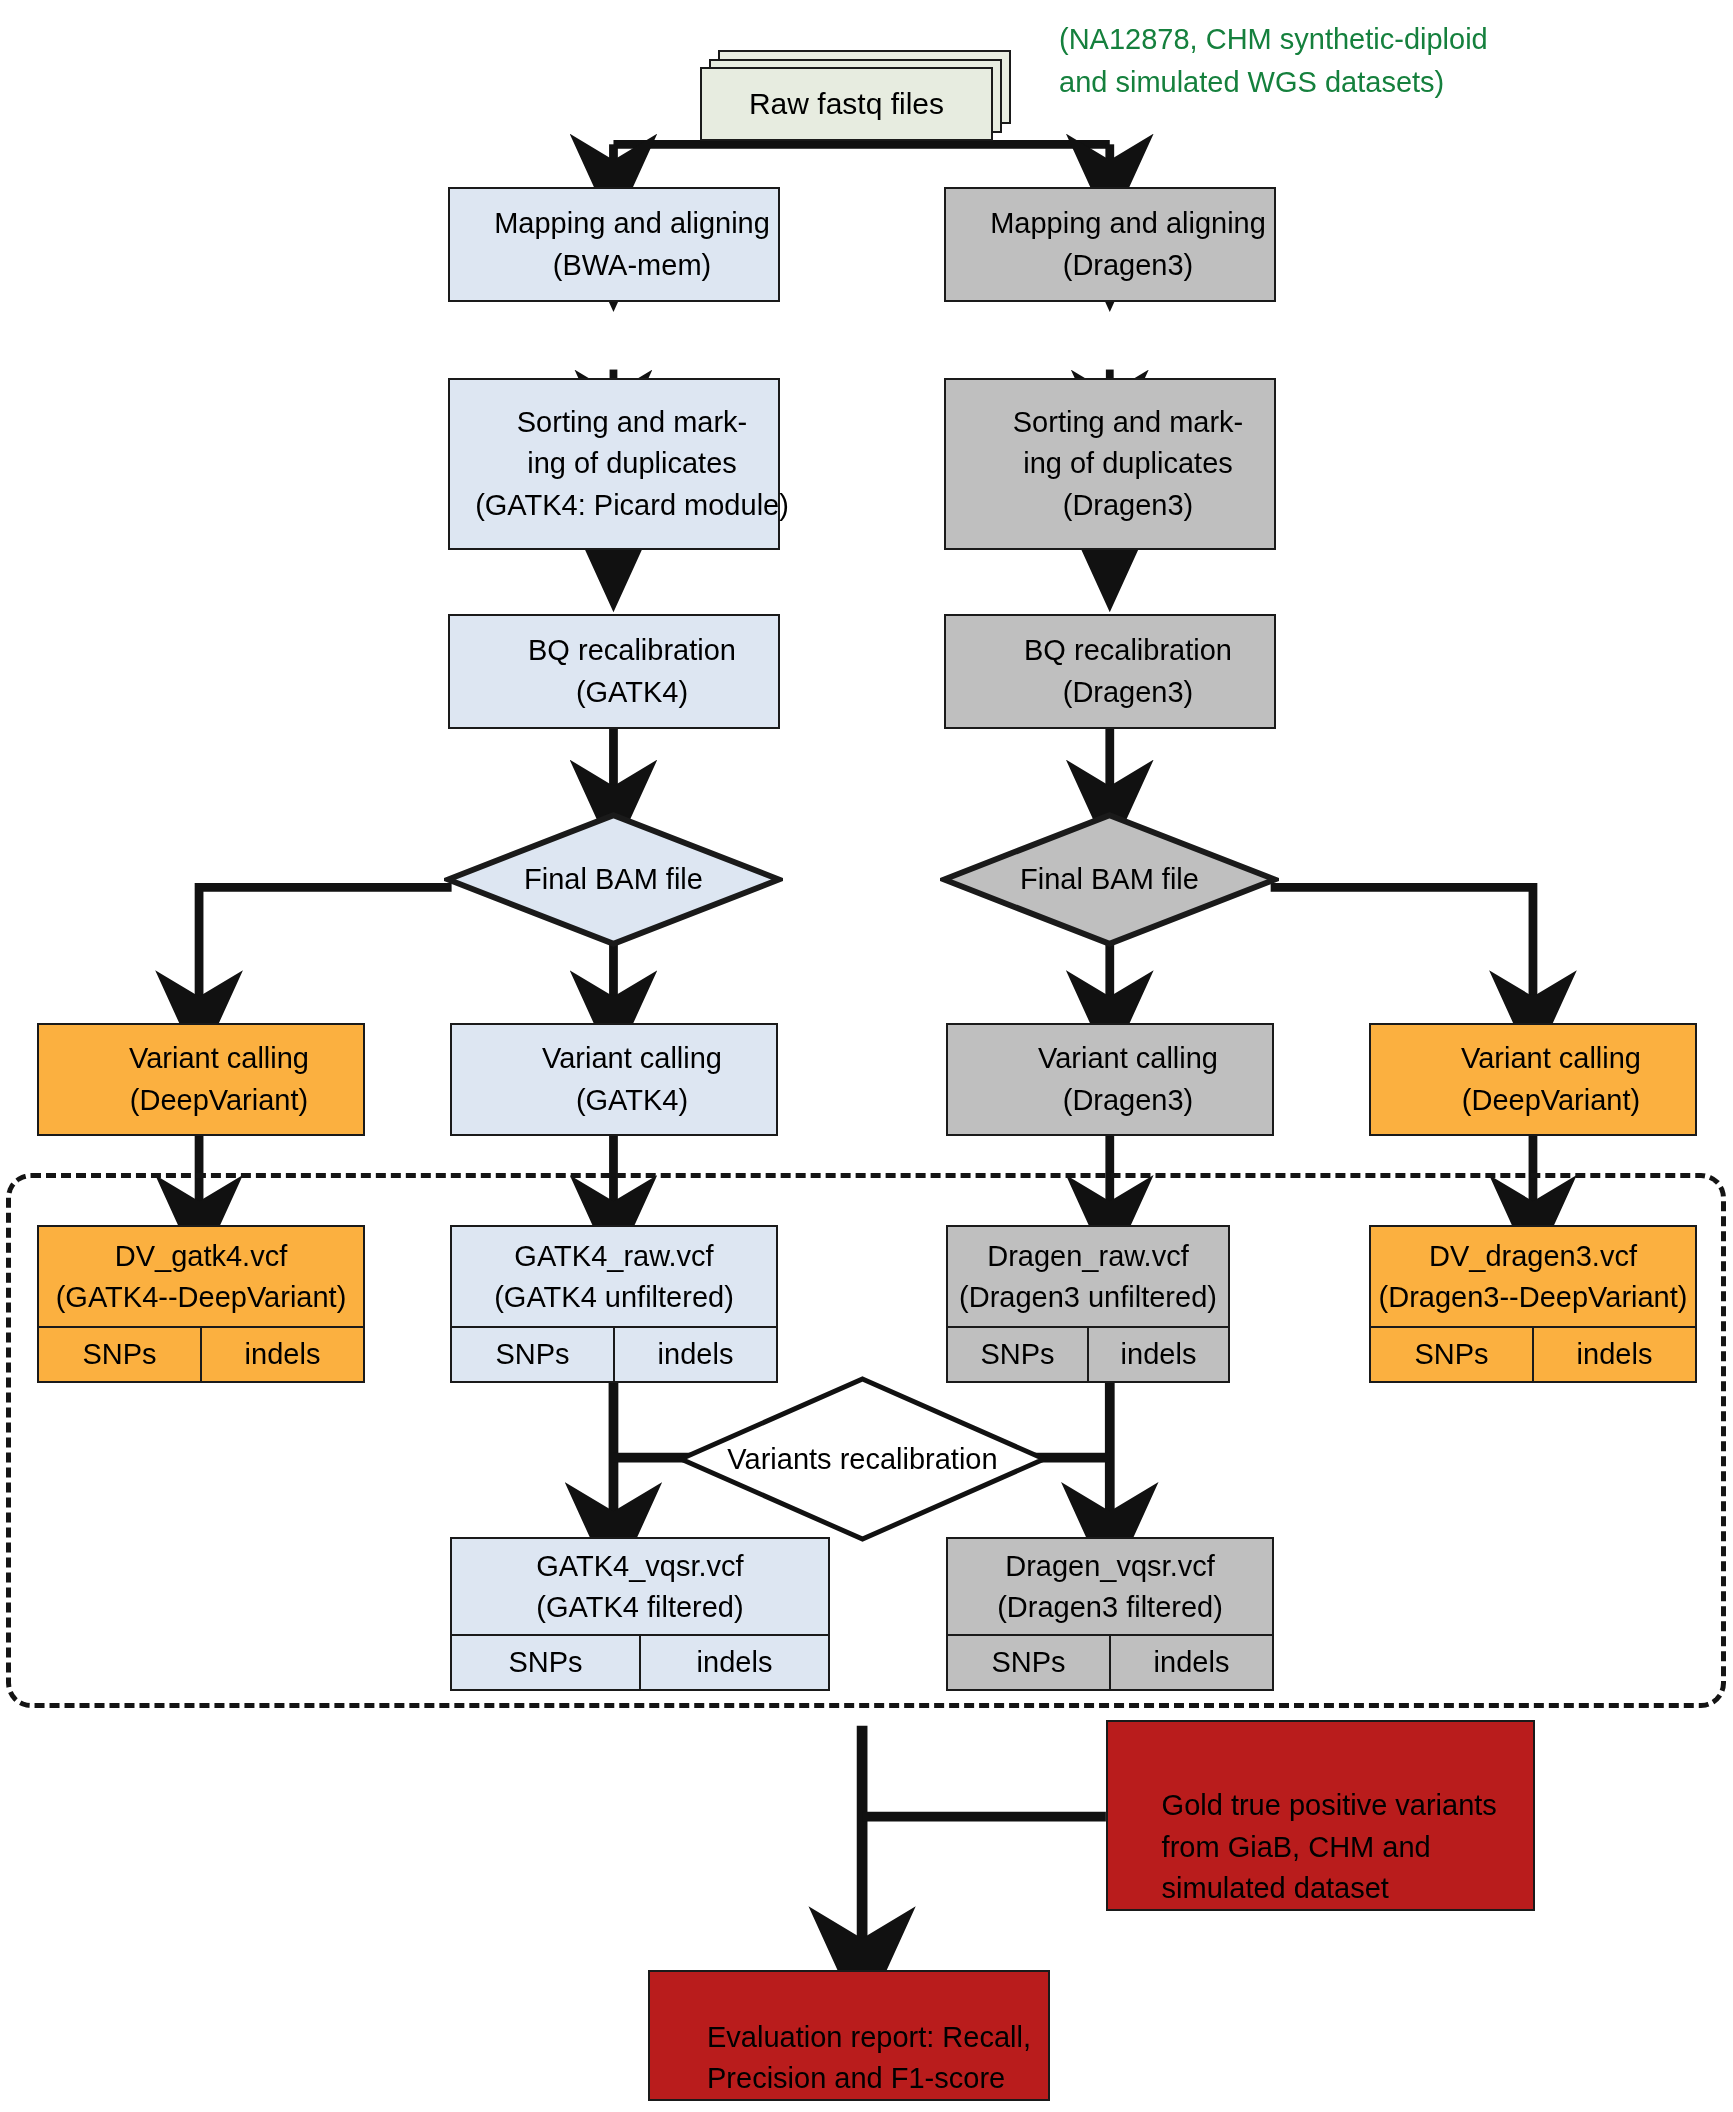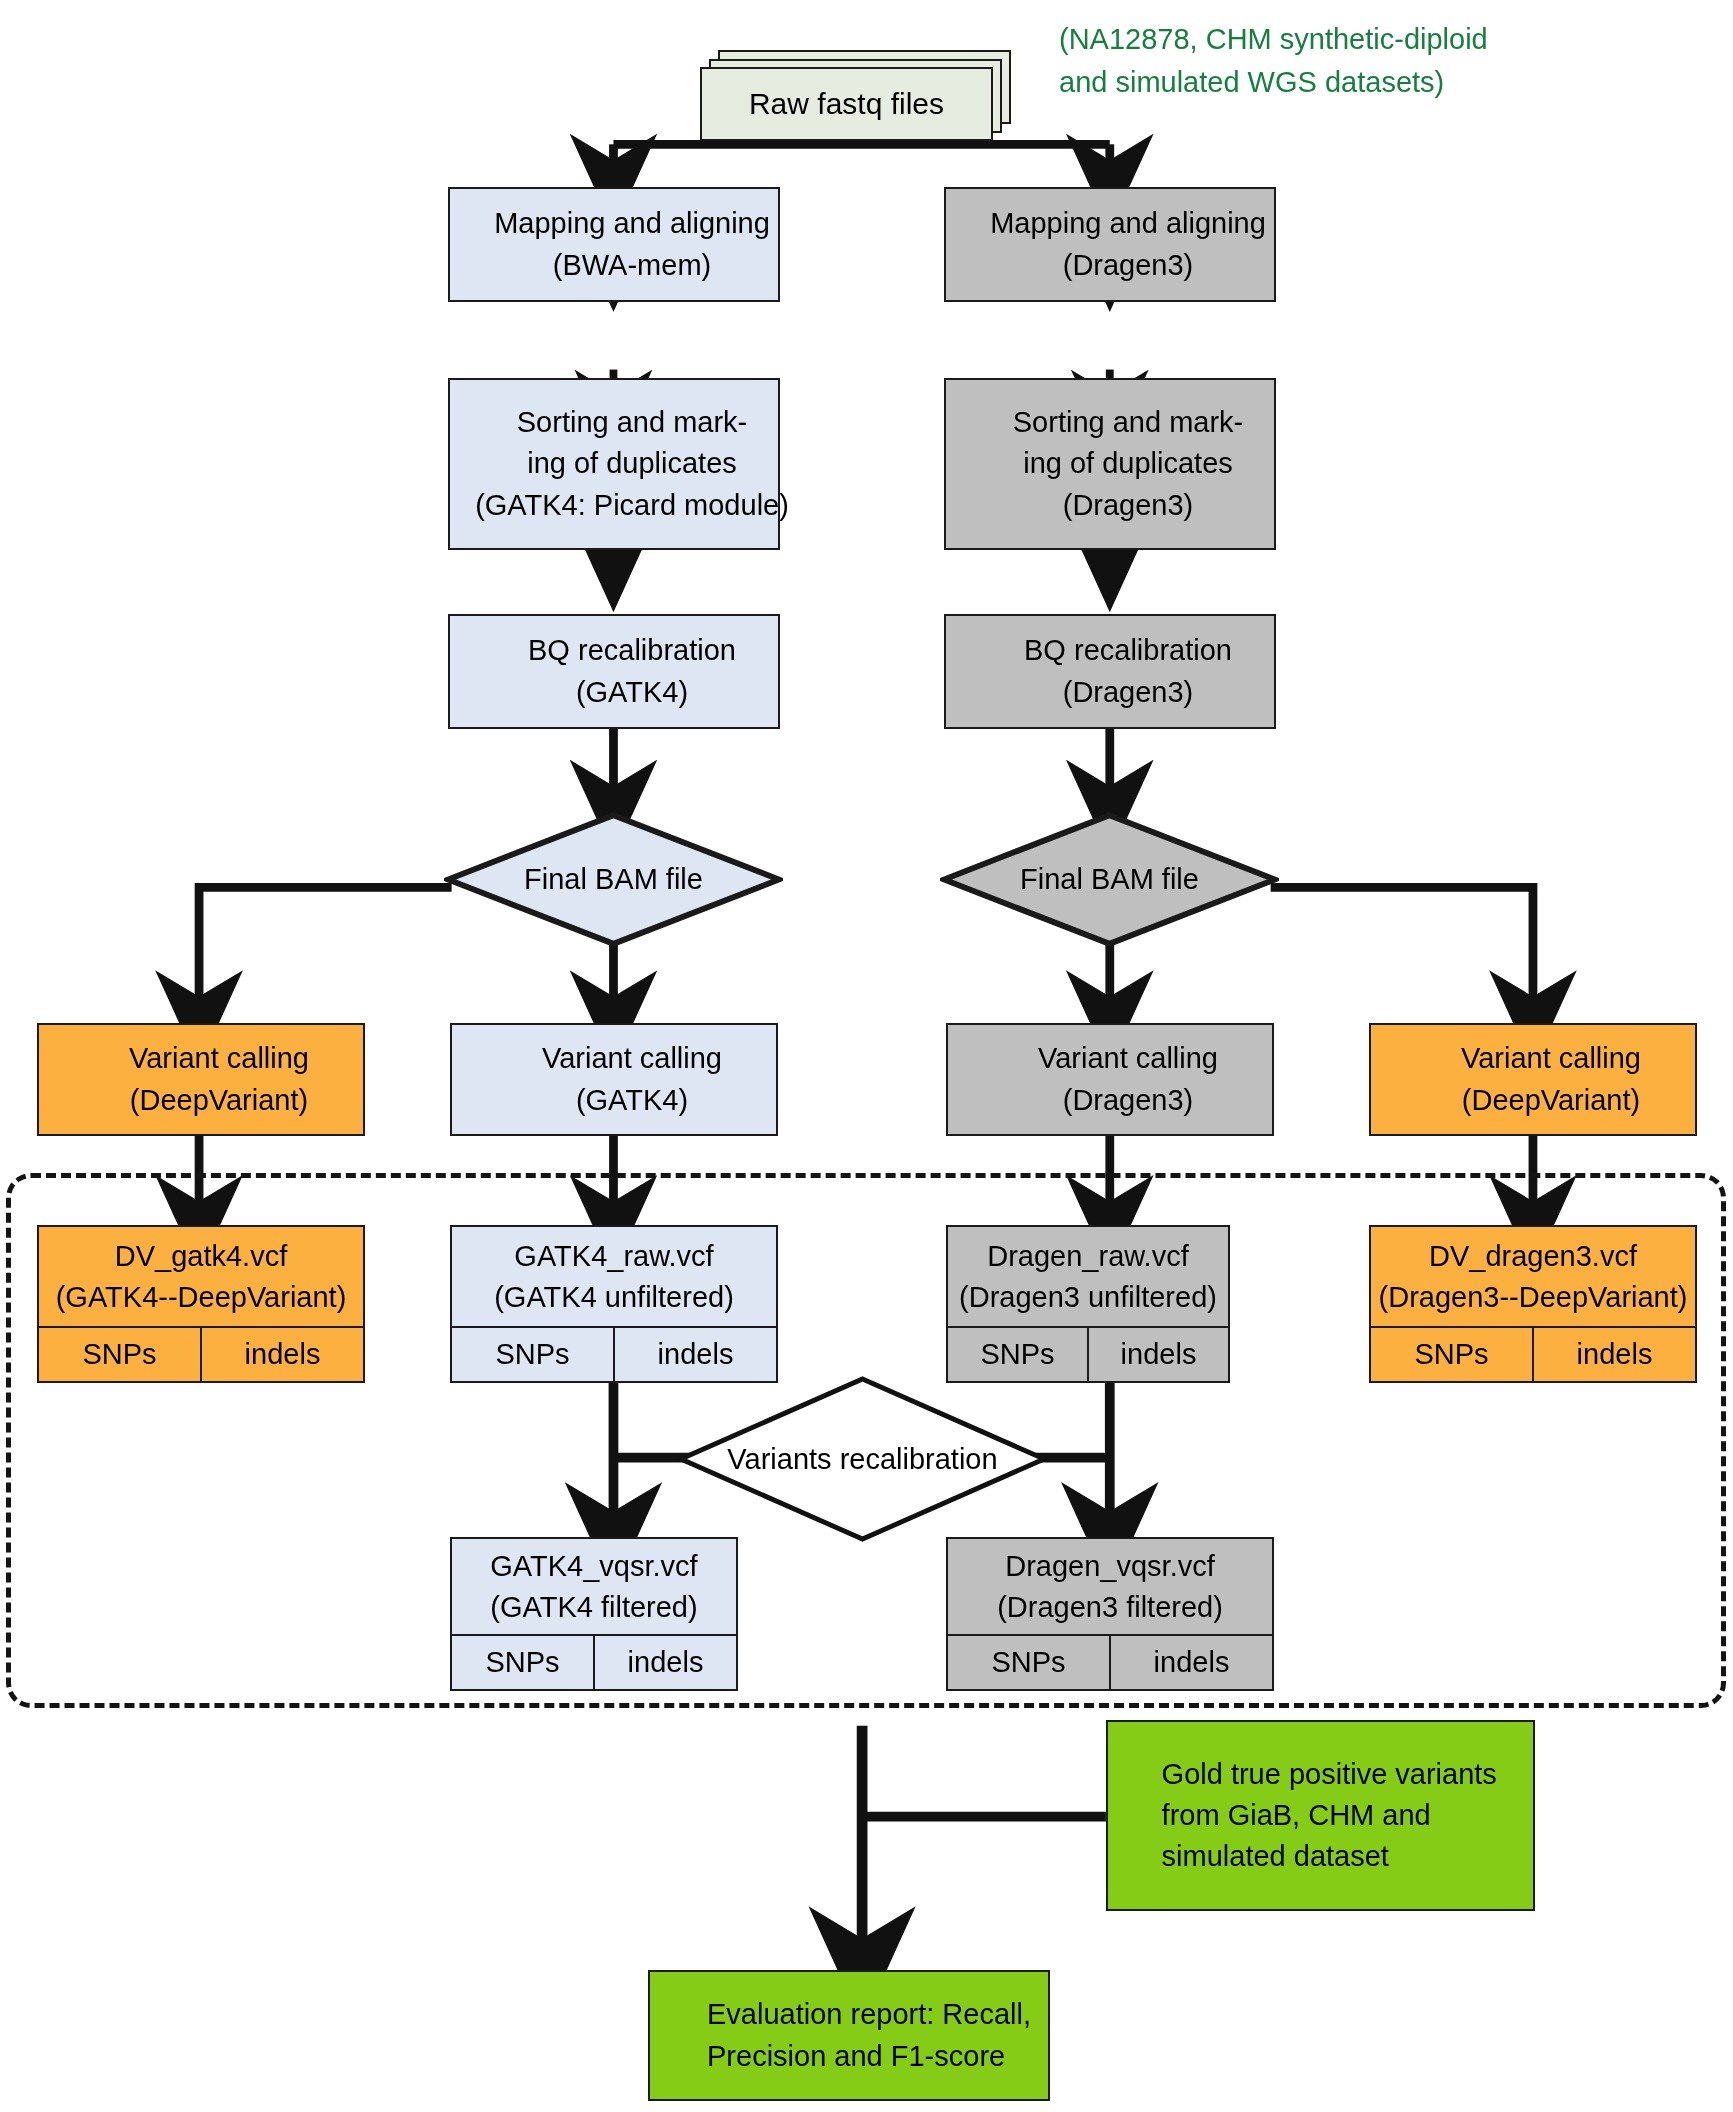--- a/index.html
+++ b/index.html
@@ -9,21 +9,21 @@
   svg.lines{position:absolute;left:0;top:0;width:1733px;height:2112px;pointer-events:none;}
 
   .node{position:absolute;box-sizing:border-box;border:2.9px solid #1a1a1a;
         display:flex;flex-direction:column;align-items:center;justify-content:center;
         text-align:center;line-height:1.42;color:#000;}
   .node .ln{display:block;width:100%;margin-left:36px;}
 
   .blue{background:#dde6f2;}
   .grey{background:#bfbfbf;}
   .orange{background:#fbb040;}
-  .white{background:#84cc16;}
+  .white{background:#b91c1c;justify-content:flex-end;}
 
   
   .stack{position:absolute;}
   .stack .sheet{position:absolute;box-sizing:border-box;border:2.9px solid #1a1a1a;background:#e7ece0;}
   .stack .front{display:flex;align-items:center;justify-content:center;text-align:center;}
 
   
   .diamond{position:absolute;display:flex;align-items:center;justify-content:center;}
   .diamond svg{position:absolute;left:0;top:0;}
   .diamond .dlabel{position:relative;z-index:2;text-align:center;color:#000;}
@@ -219,21 +219,21 @@
     </div>
   </div>
 
   <div class="diamond" style="left:677px;top:1375px;width:371px;height:168px;">
     <svg width="371" height="168" viewBox="0 0 380 172" xmlns="http://www.w3.org/2000/svg">
       <polygon points="190,4 376,86 190,168 4,86" fill="#ffffff" stroke="#111111" stroke-width="5"></polygon>
     </svg>
     <span class="dlabel fs30">Variants recalibration</span>
   </div>
 
-  <div class="vcf blue" style="left:450px;top:1537px;width:288px;height:154px;">
+  <div class="vcf blue" style="left:450px;top:1537px;width:380px;height:154px;">
     <div class="head fs30">
       <span class="ln">GATK4_vqsr.vcf</span>
       <span class="ln">(GATK4 filtered)</span>
     </div>
     <div class="split fs30">
       <div>SNPs</div>
       <div>indels</div>
     </div>
   </div>
 

